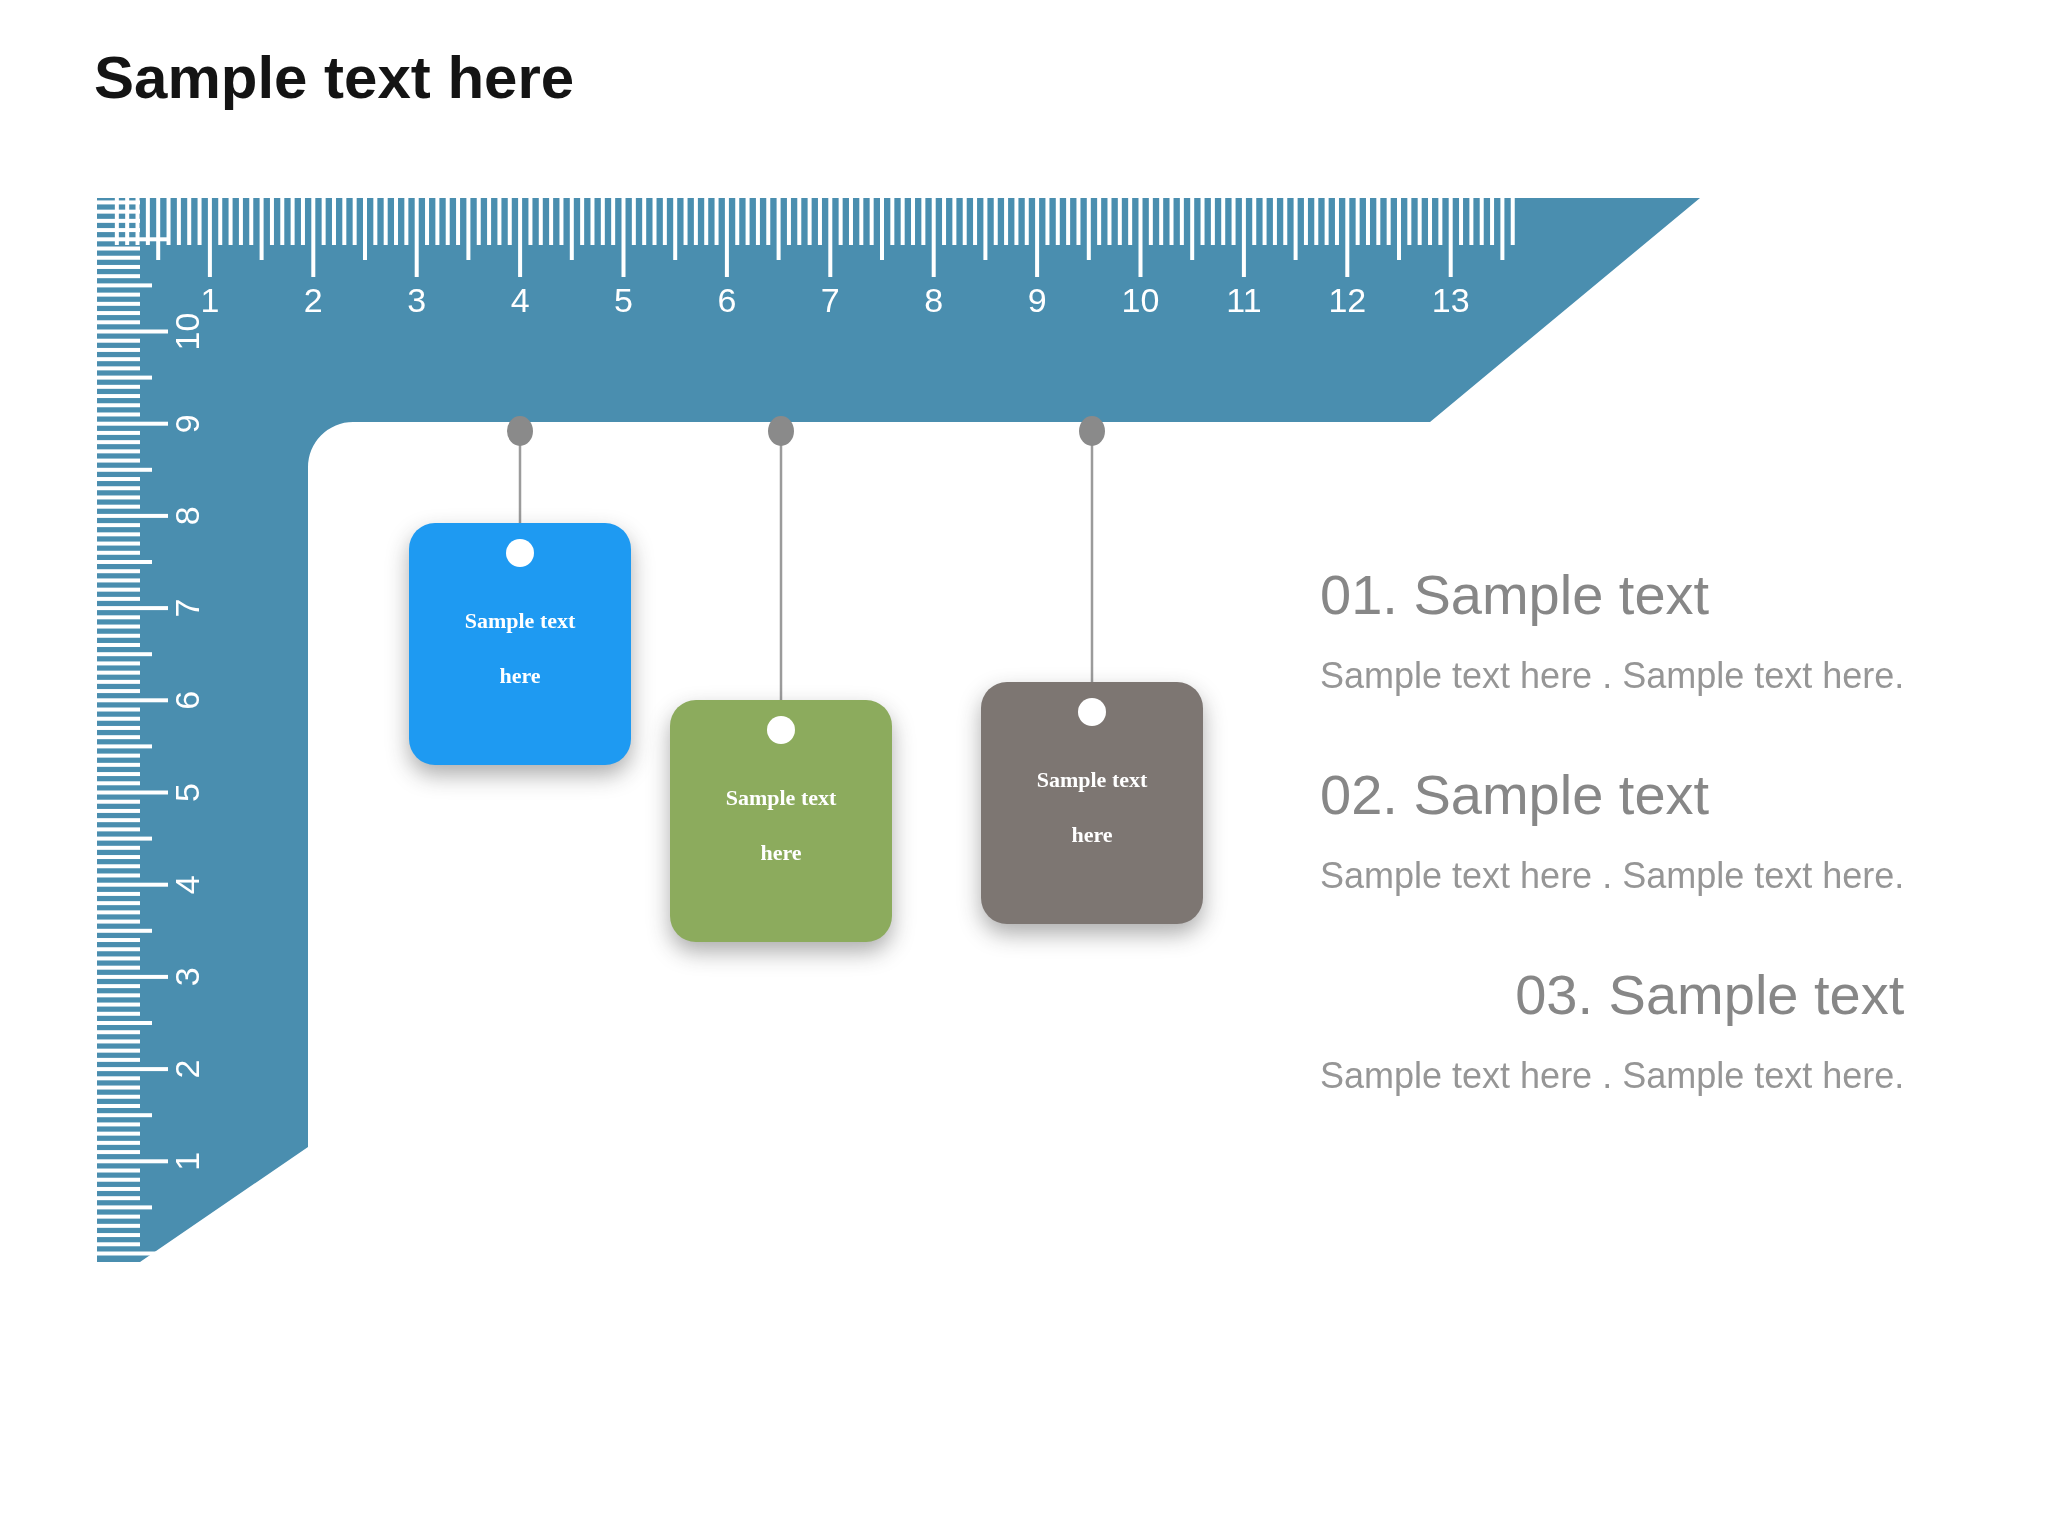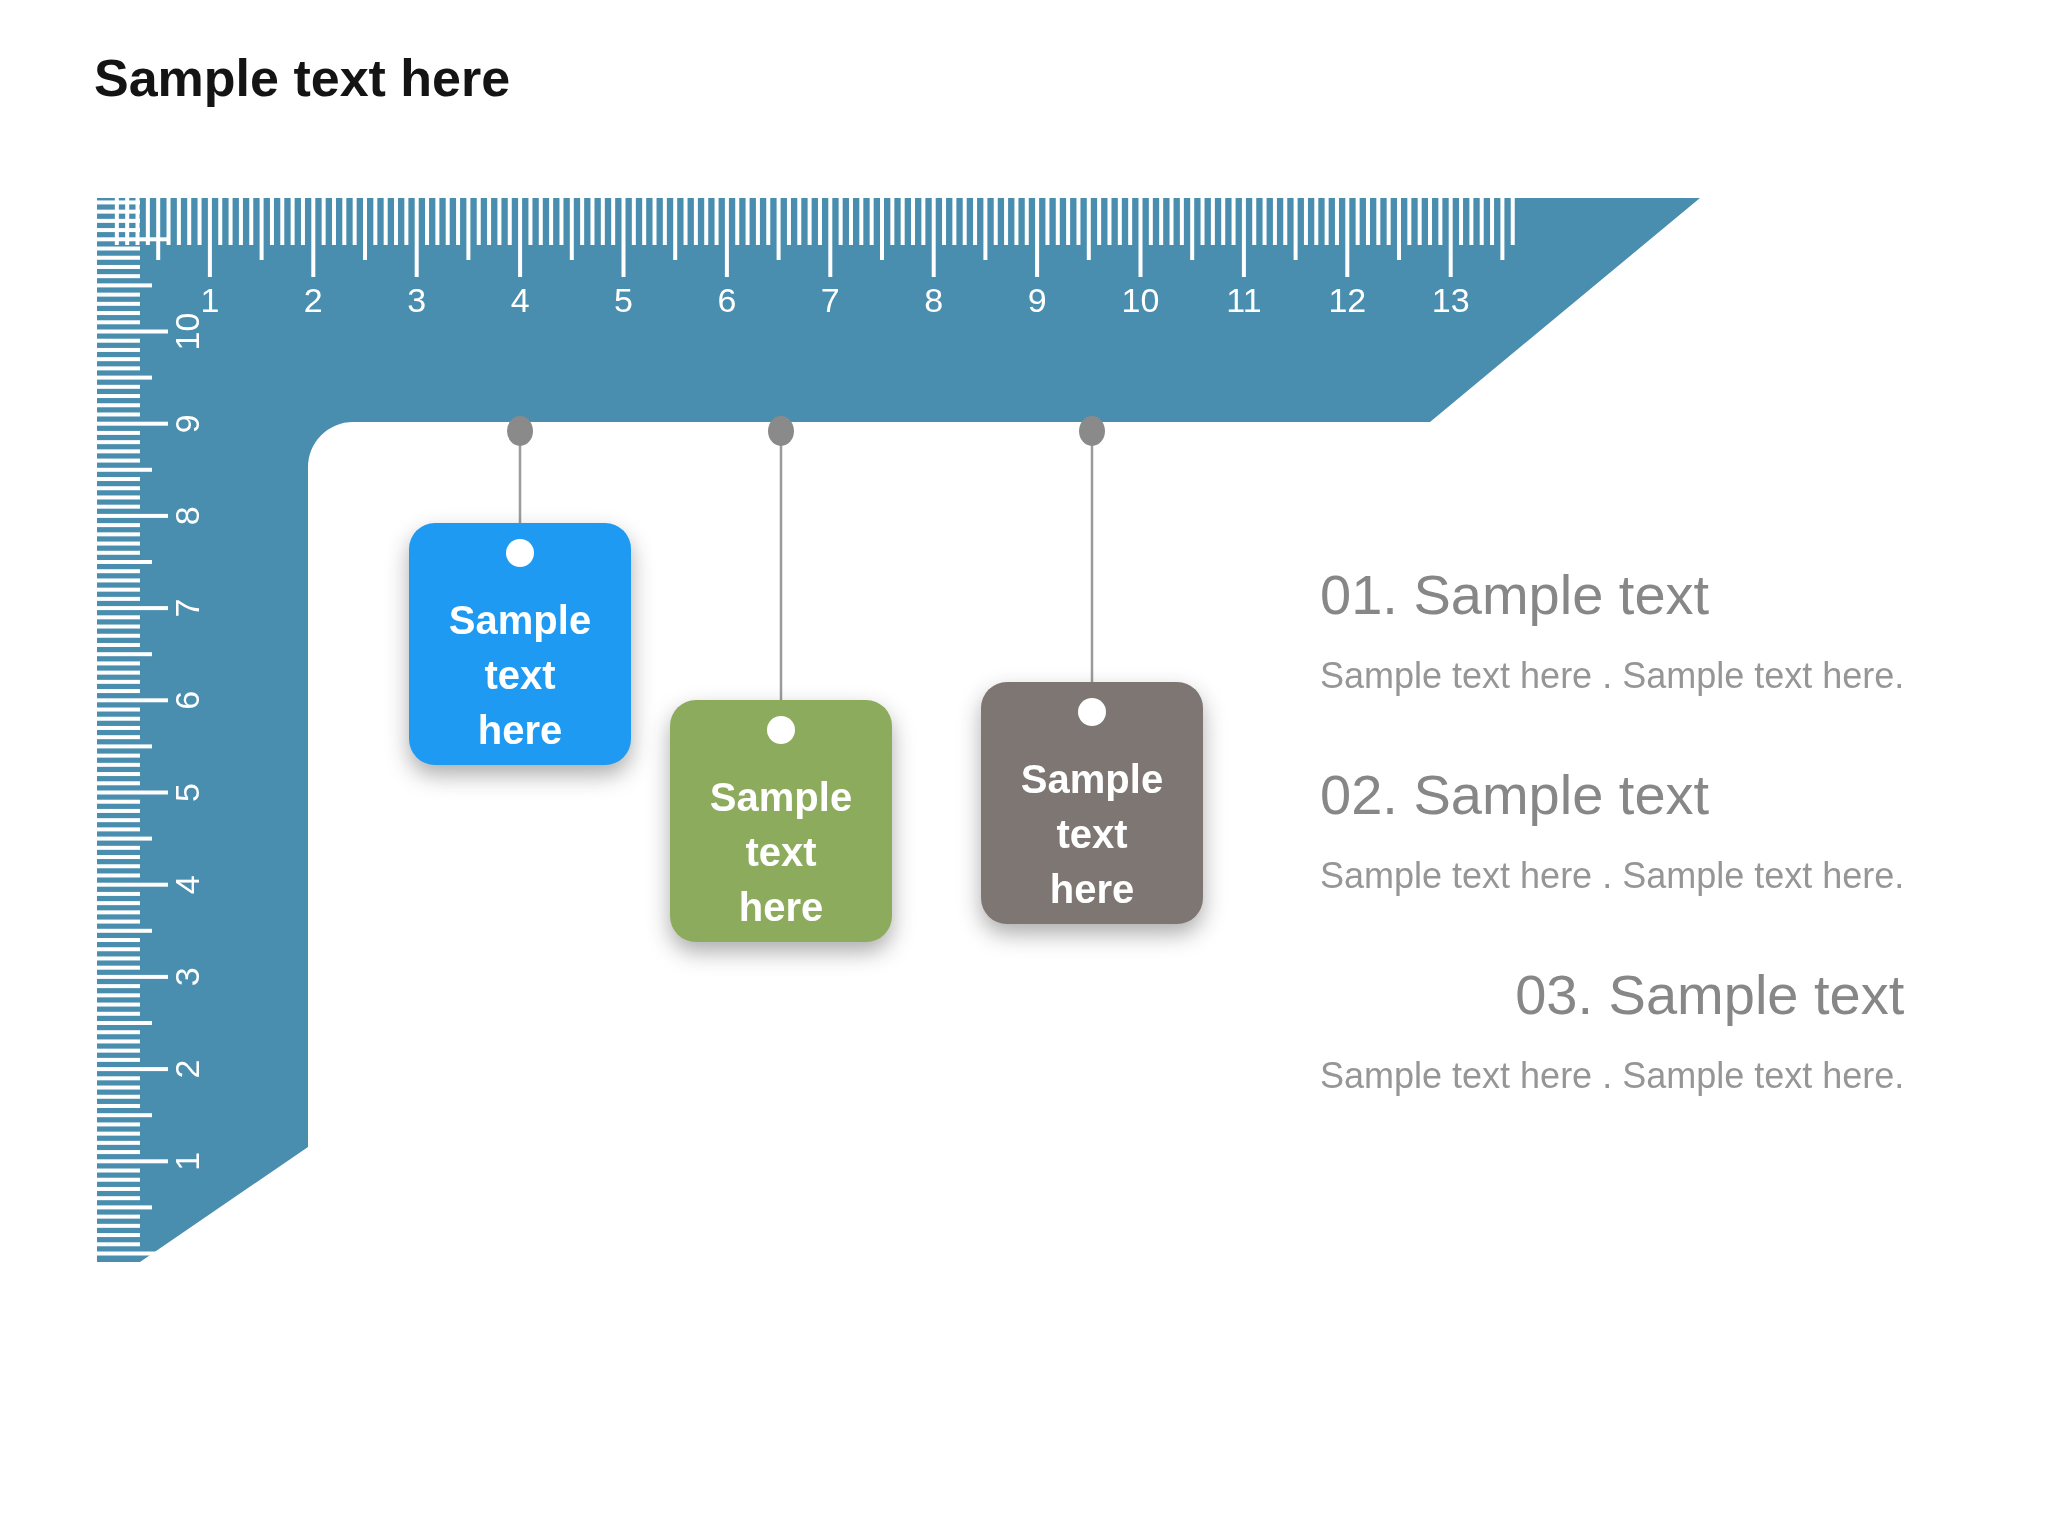--- a/index.html
+++ b/index.html
@@ -2,36 +2,36 @@
 <html><head>
 <meta charset="utf-8">
 <style>
   html,body{margin:0;padding:0;background:#ffffff;}
   .slide{
     position:relative;width:2048px;height:1536px;overflow:hidden;background:#ffffff;
     font-family:"Liberation Sans", sans-serif;
   }
   .title{
     position:absolute;left:94px;top:36px;margin:0;
-    font-size:52px;line-height:84px;font-weight:600;color:#141414;
+    font-size:60px;line-height:84px;font-weight:600;color:#141414;
   }
   #ruler-svg{position:absolute;left:0;top:0;width:2048px;height:1536px;}
   .tag{
     position:absolute;width:222px;height:242px;border-radius:26px;
     box-shadow:0 10px 22px rgba(40,40,40,.38);
   }
   .tag1{left:409px;top:523px;}
   .tag2{left:670px;top:700px;}
   .tag3{left:981px;top:682px;}
   .hole{
     position:absolute;left:50%;top:16px;width:28px;height:28px;margin-left:-14px;
     background:#ffffff;border-radius:50%;
   }
   .tag-text{padding-top:70px;text-align:center;}
-  .tag-line{font-size:40px;line-height:55px;font-weight:bold;color:#ffffff;}
+  .tag-line{font-size:22px;line-height:55px;font-weight:bold;color:#ffffff;font-family:Liberation Serif, serif;}
   .info{position:absolute;left:1320px;top:0;width:660px;}
   .info-item{position:absolute;left:0;}
   .info-item.i1{top:565px;}
   .info-item.i2{top:765px;}
   .info-item.i3{top:965px;text-align:right;}
   .info-heading{font-size:56px;line-height:60px;font-weight:normal;color:#878787;white-space:nowrap;}
   .info-body{font-size:36px;line-height:48px;margin-top:27px;color:#969696;white-space:nowrap;}
   .paragraph{
     position:absolute;left:0;top:1352px;width:100%;text-align:center;
     font-size:40px;line-height:70px;color:#6b6b6b;

